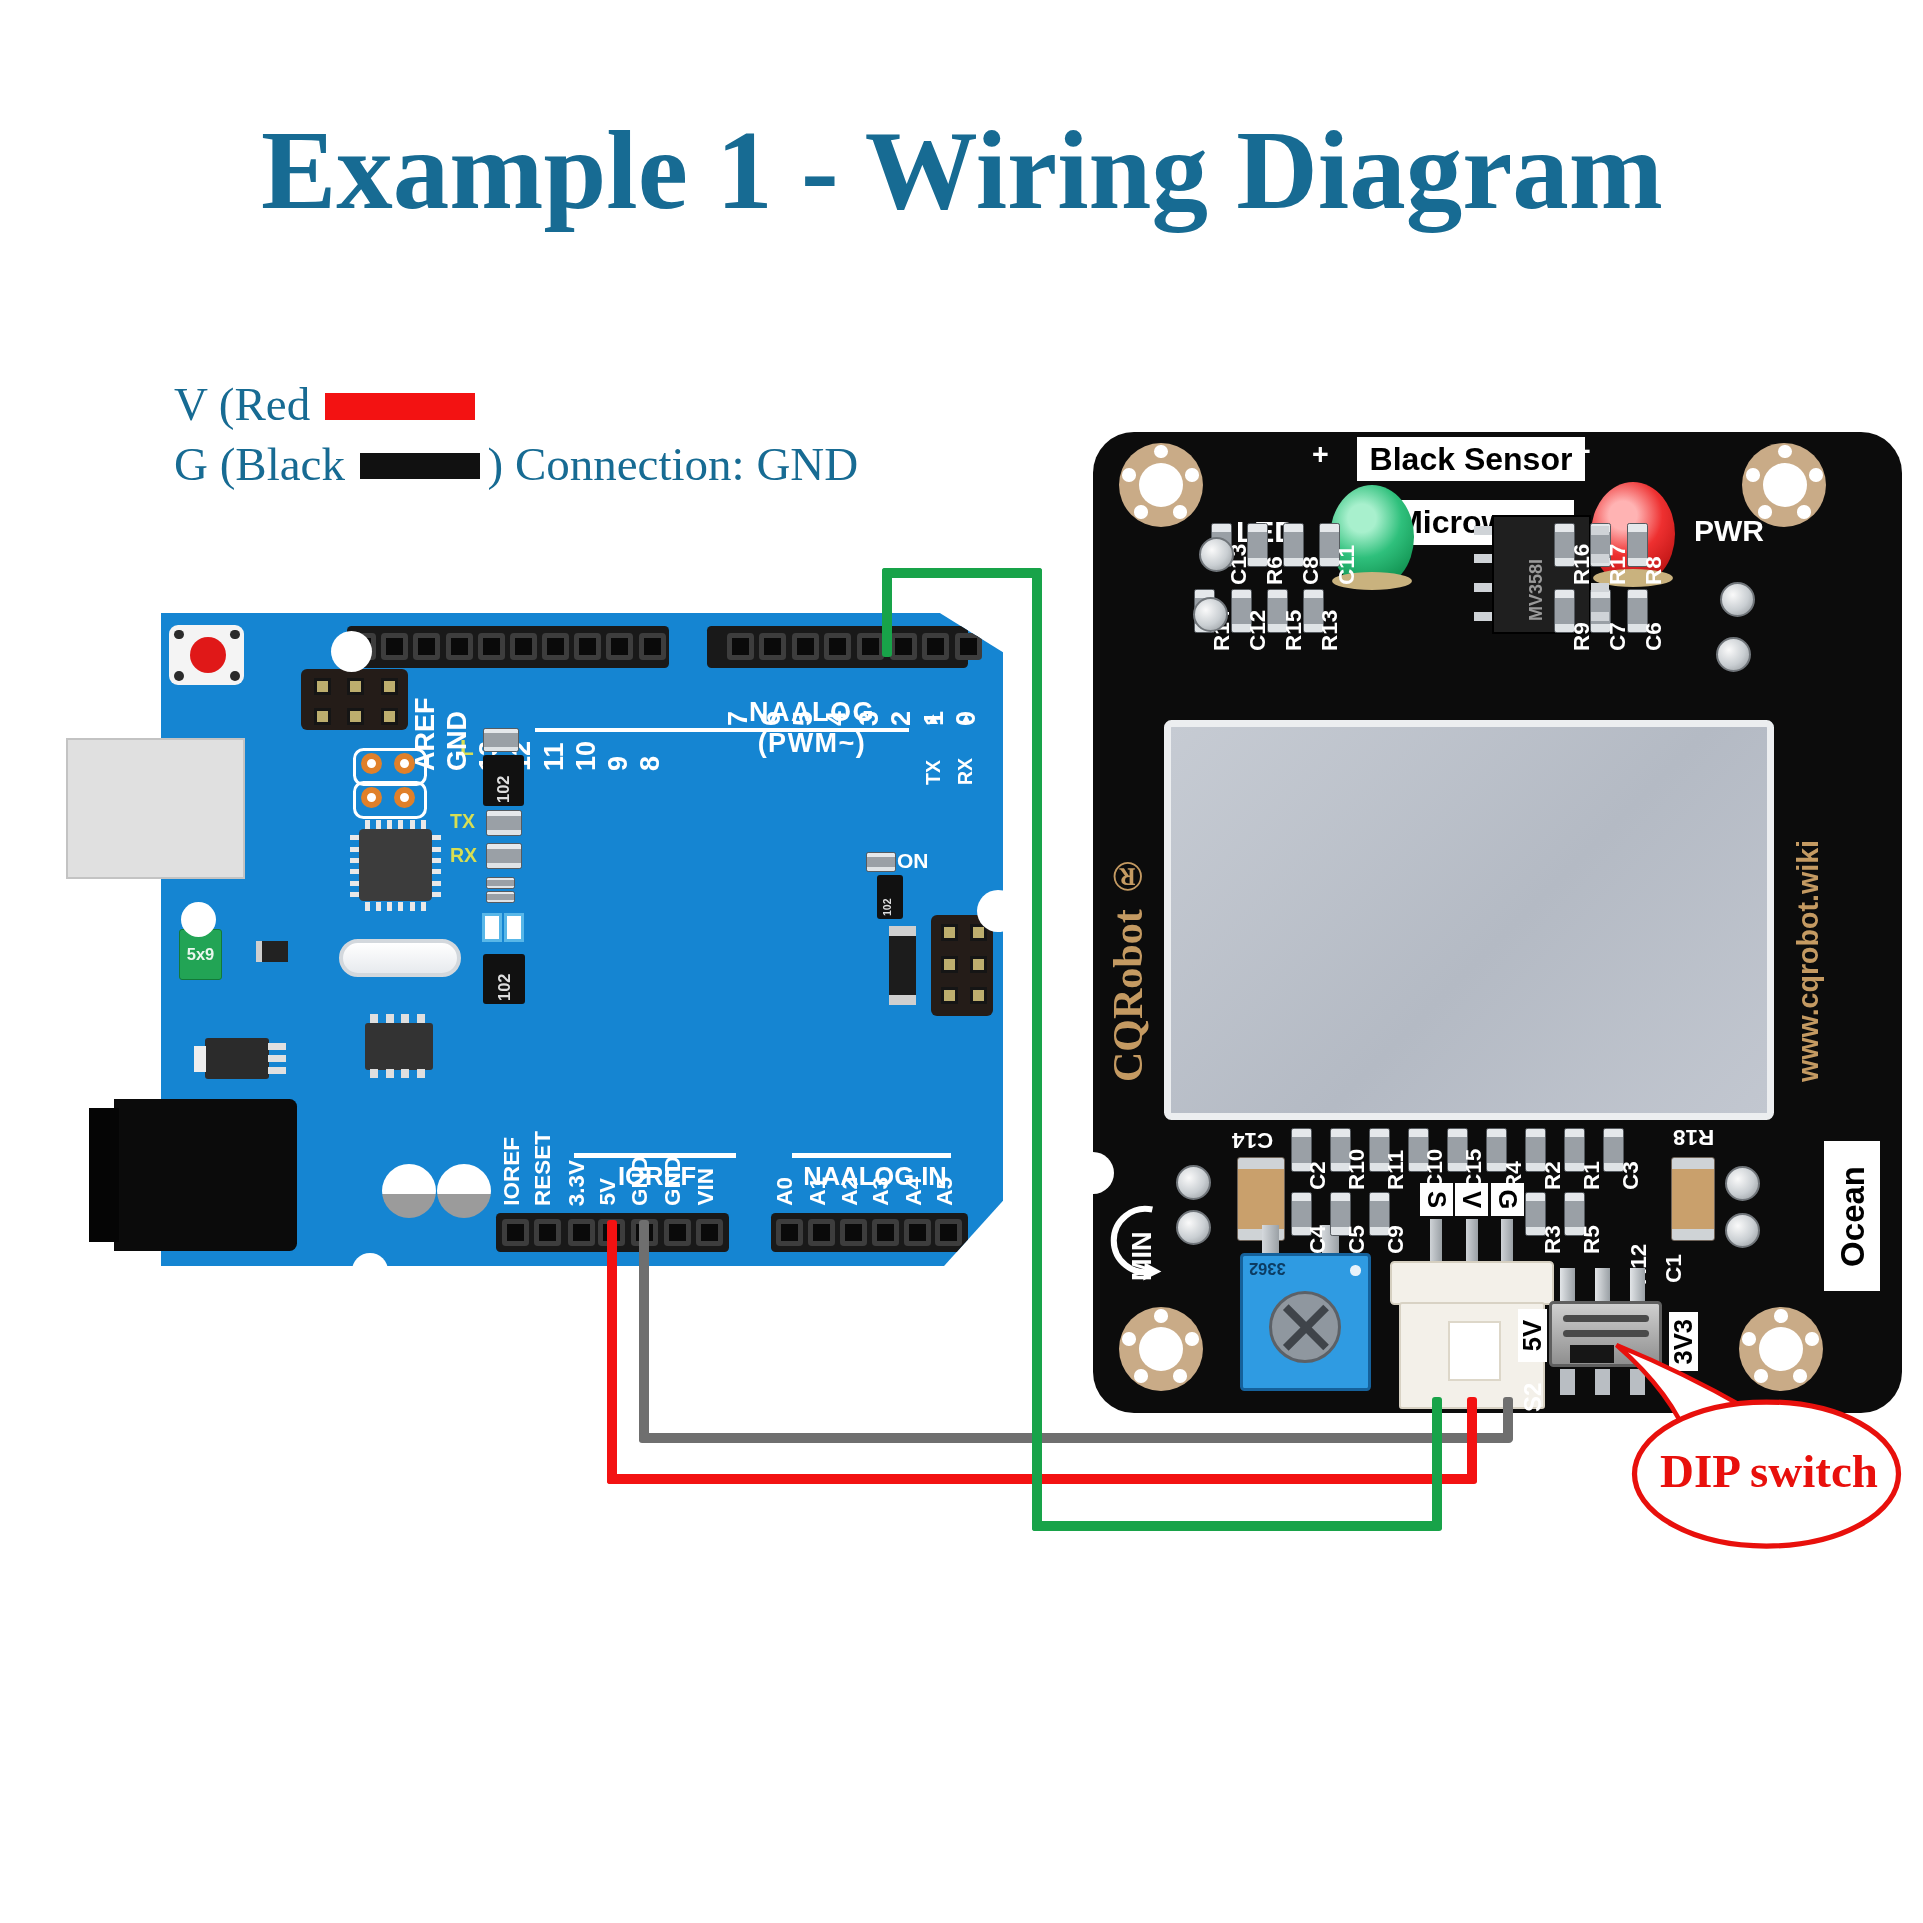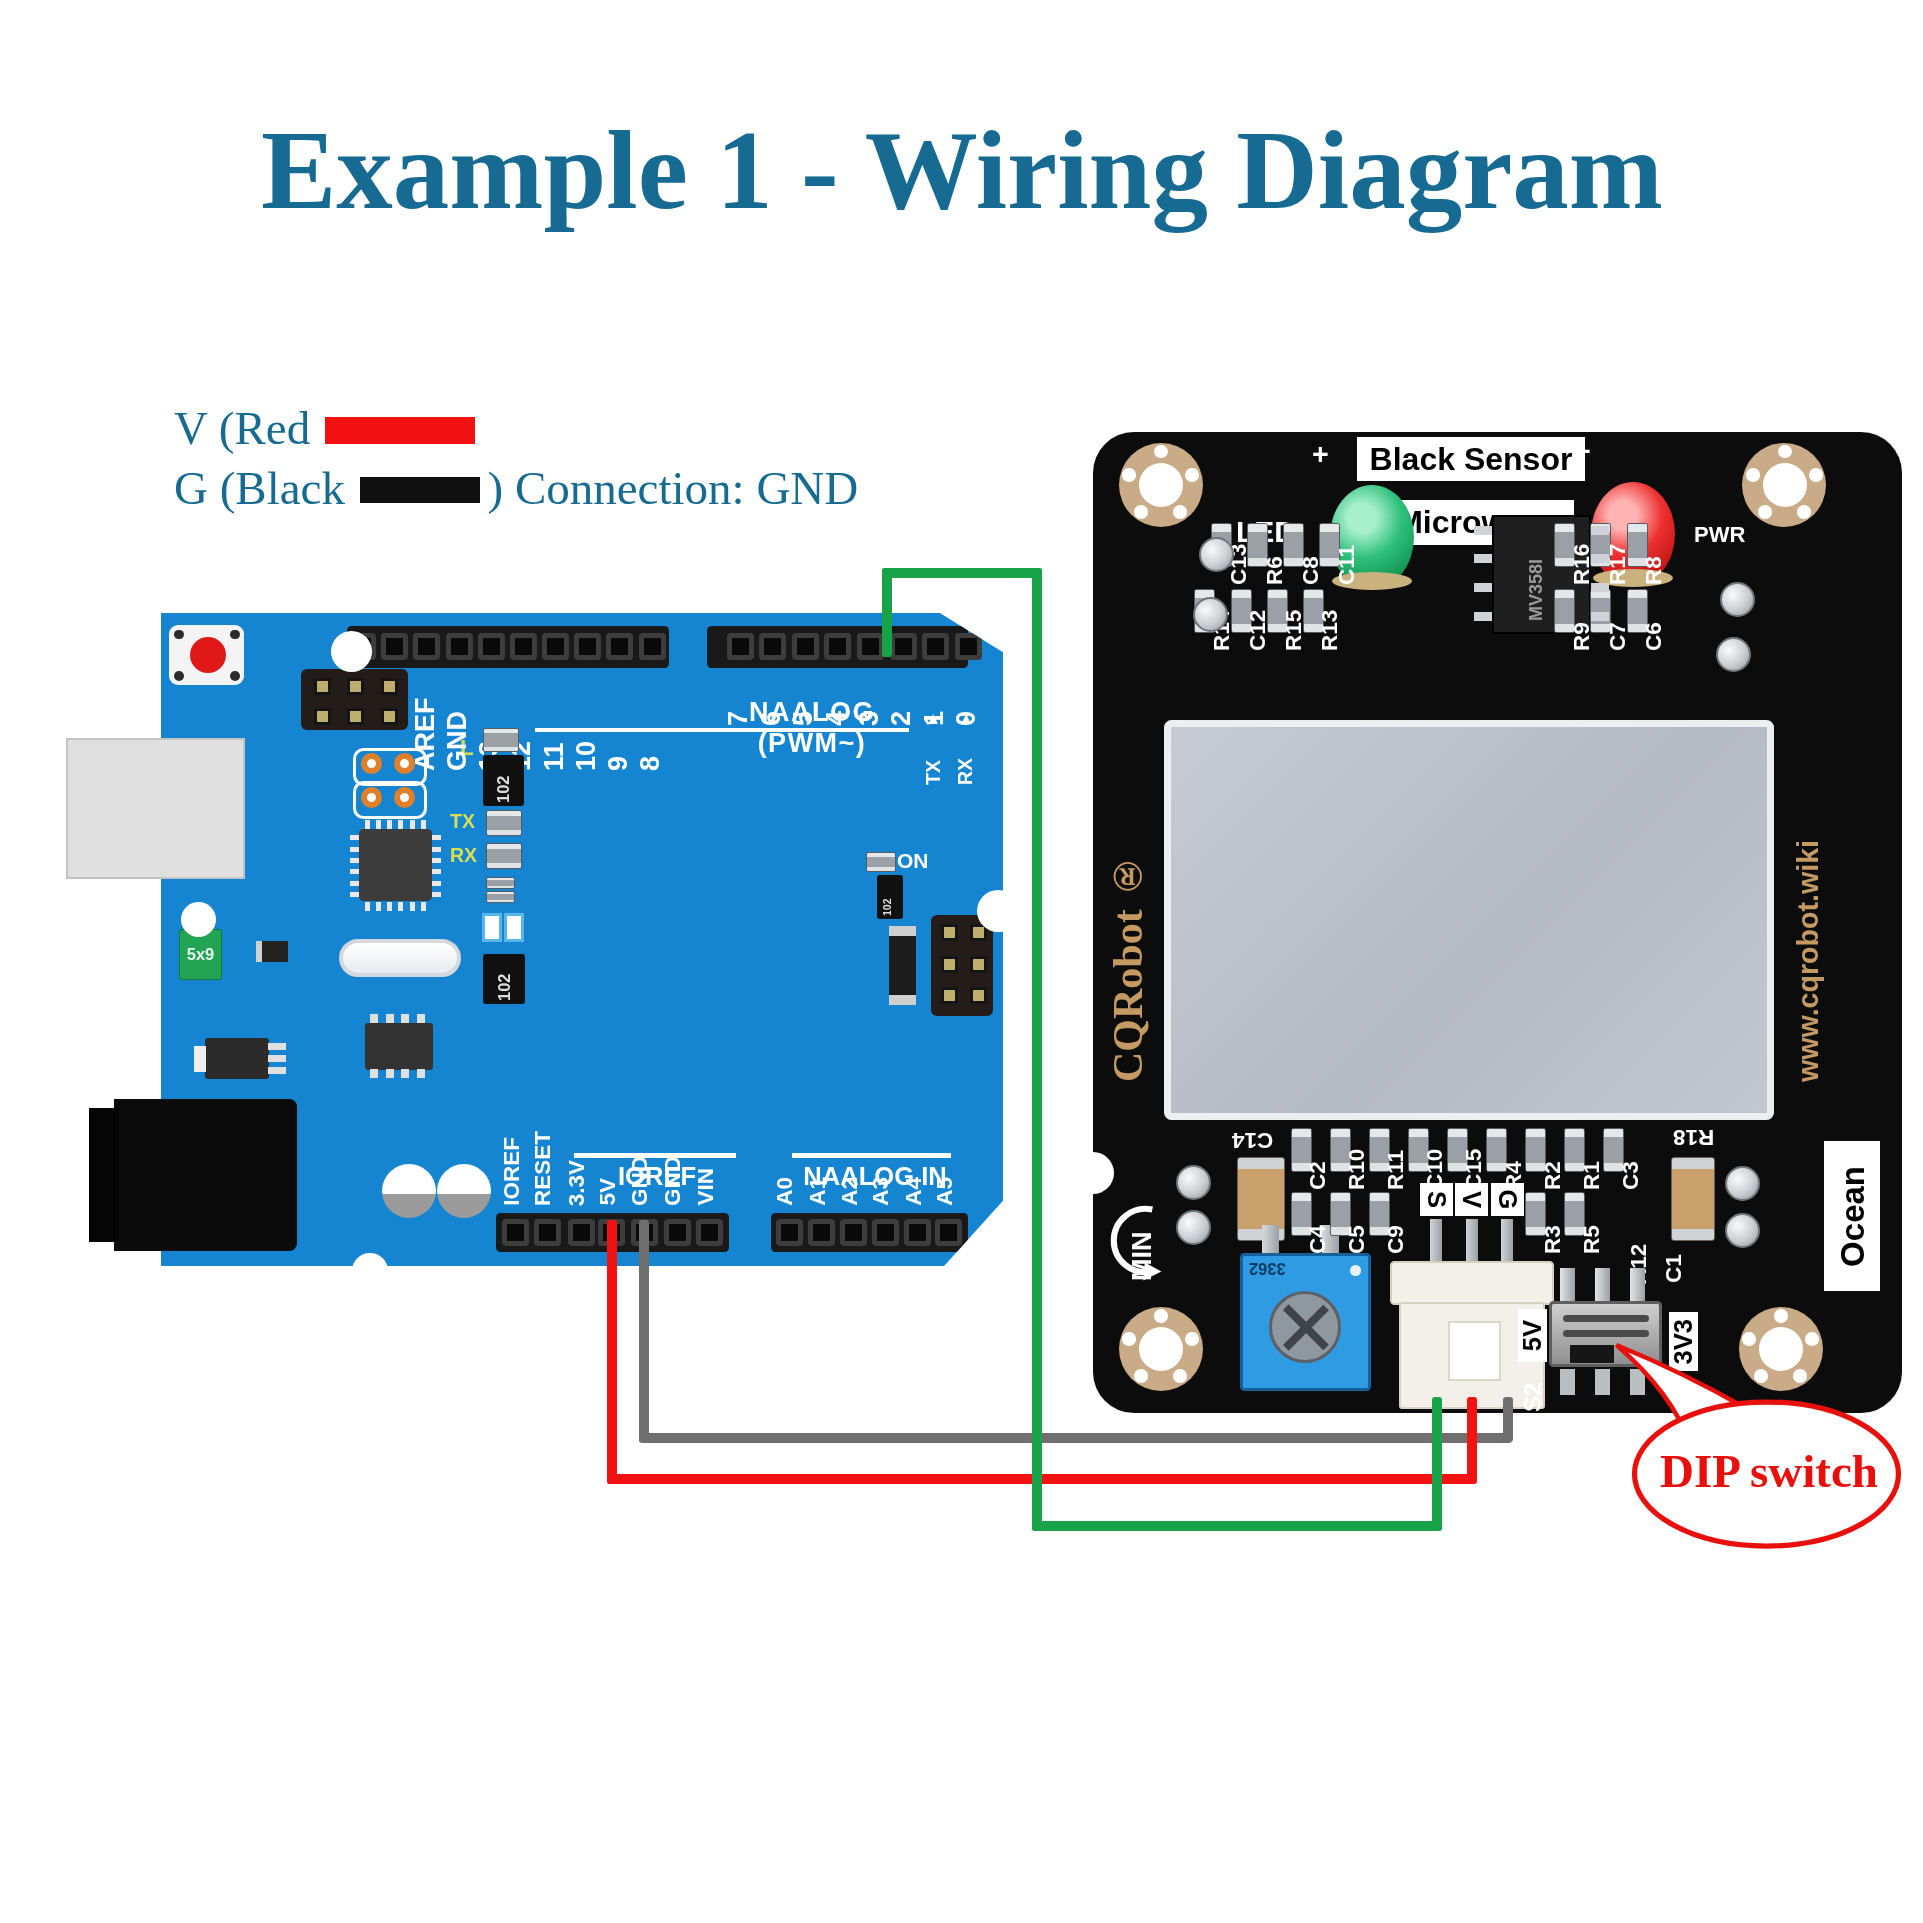--- a/index.html
+++ b/index.html
@@ -3,21 +3,21 @@
 <meta charset="utf-8">
 <style>
   html,body{margin:0;padding:0;background:#ffffff;}
   #canvas{position:relative;width:1924px;height:1924px;background:#ffffff;overflow:hidden;
           font-family:"Liberation Sans",sans-serif;}
   .abs{position:absolute;}
   
   #title{position:absolute;left:0;top:105px;width:1924px;text-align:center;
          font-family:"Liberation Serif",serif;font-weight:bold;font-size:113px;color:#176b93;z-index:5;}
   .lrow{position:absolute;left:174px;height:60px;display:flex;align-items:center;
-        font-family:"Liberation Serif",serif;font-size:47px;color:#176b93;z-index:5;margin-top:24px;}
+        font-family:"Liberation Serif",serif;font-size:47px;color:#176b93;z-index:5;}
   .legend-swatch{display:inline-block;margin:4.5px 7.5px 0 15px;}
   #note{position:absolute;left:0;top:1682px;width:1924px;text-align:center;
         font-family:"Liberation Serif",serif;font-weight:bold;font-size:71px;color:#ee1111;z-index:5;}
   
   #arduino{position:absolute;left:161px;top:613px;width:842px;height:653px;background:#1585d2;z-index:10;
            clip-path:polygon(0 0,92.5% 0,100% 6%,100% 90%,93% 100%,0 100%);}
   #sensor{position:absolute;left:1093px;top:432px;width:809px;height:981px;background:#0c0c0c;
           border-radius:41px;z-index:10;overflow:hidden;}
   .pinbar{position:absolute;background:#191919;border-radius:4.5px;}
   .pin{position:absolute;width:27px;height:27px;background:#0a0a0a;border:5.3px solid #3d3d3d;
@@ -247,21 +247,21 @@
       <div style="position: absolute; left: 221px; top: 551px; width: 54px; height: 54px; border-radius: 50%; background: linear-gradient(rgb(255, 255, 255) 55%, rgb(155, 155, 155) 55%);"></div>
       <div style="position: absolute; left: 276px; top: 551px; width: 54px; height: 54px; border-radius: 50%; background: linear-gradient(rgb(255, 255, 255) 55%, rgb(155, 155, 155) 55%);"></div>
     </div>
 
   <div id="sensor">
 
     <div class="whitebox" style="left:264px;top:5.3px;width:228px;height:44px;font-size:32px;">Black Sensor</div>
     <div class="whitebox" style="left:289px;top:68px;width:192px;height:45px;font-size:32px;">Microwave</div>
 
     <div class="wlab" style="left:143px;top:83px;font-size:30px;">LED</div>
-    <div class="wlab" style="left:601px;top:90px;font-size:22px;">PWR</div>
+    <div class="wlab" style="left:601px;top:82px;font-size:30px;">PWR</div>
     <div class="wlab" style="left:219px;top:6px;font-size:28.6px;">+</div>
     <div class="wlab" style="left:481px;top:3px;font-size:28.6px;">+</div>
 
     <div class="abs" style="left:237px;top:53px;width:84px;height:104px;border-radius:50%;
          background:radial-gradient(circle at 38% 32%,#a8f0cd 0 16%,#2fc07c 45%,#0c8a49 85%);"></div>
     <div class="abs" style="left:239px;top:140px;width:80px;height:18px;border-radius:50%;background:#c9b27e;"></div>
 
     <div class="abs" style="left:498px;top:50px;width:84px;height:104px;border-radius:50%;
          background:radial-gradient(circle at 38% 32%,#ffb3b3 0 16%,#ee3030 45%,#b50f0f 85%);"></div>
     <div class="abs" style="left:500px;top:137px;width:80px;height:18px;border-radius:50%;background:#c9b27e;"></div>

